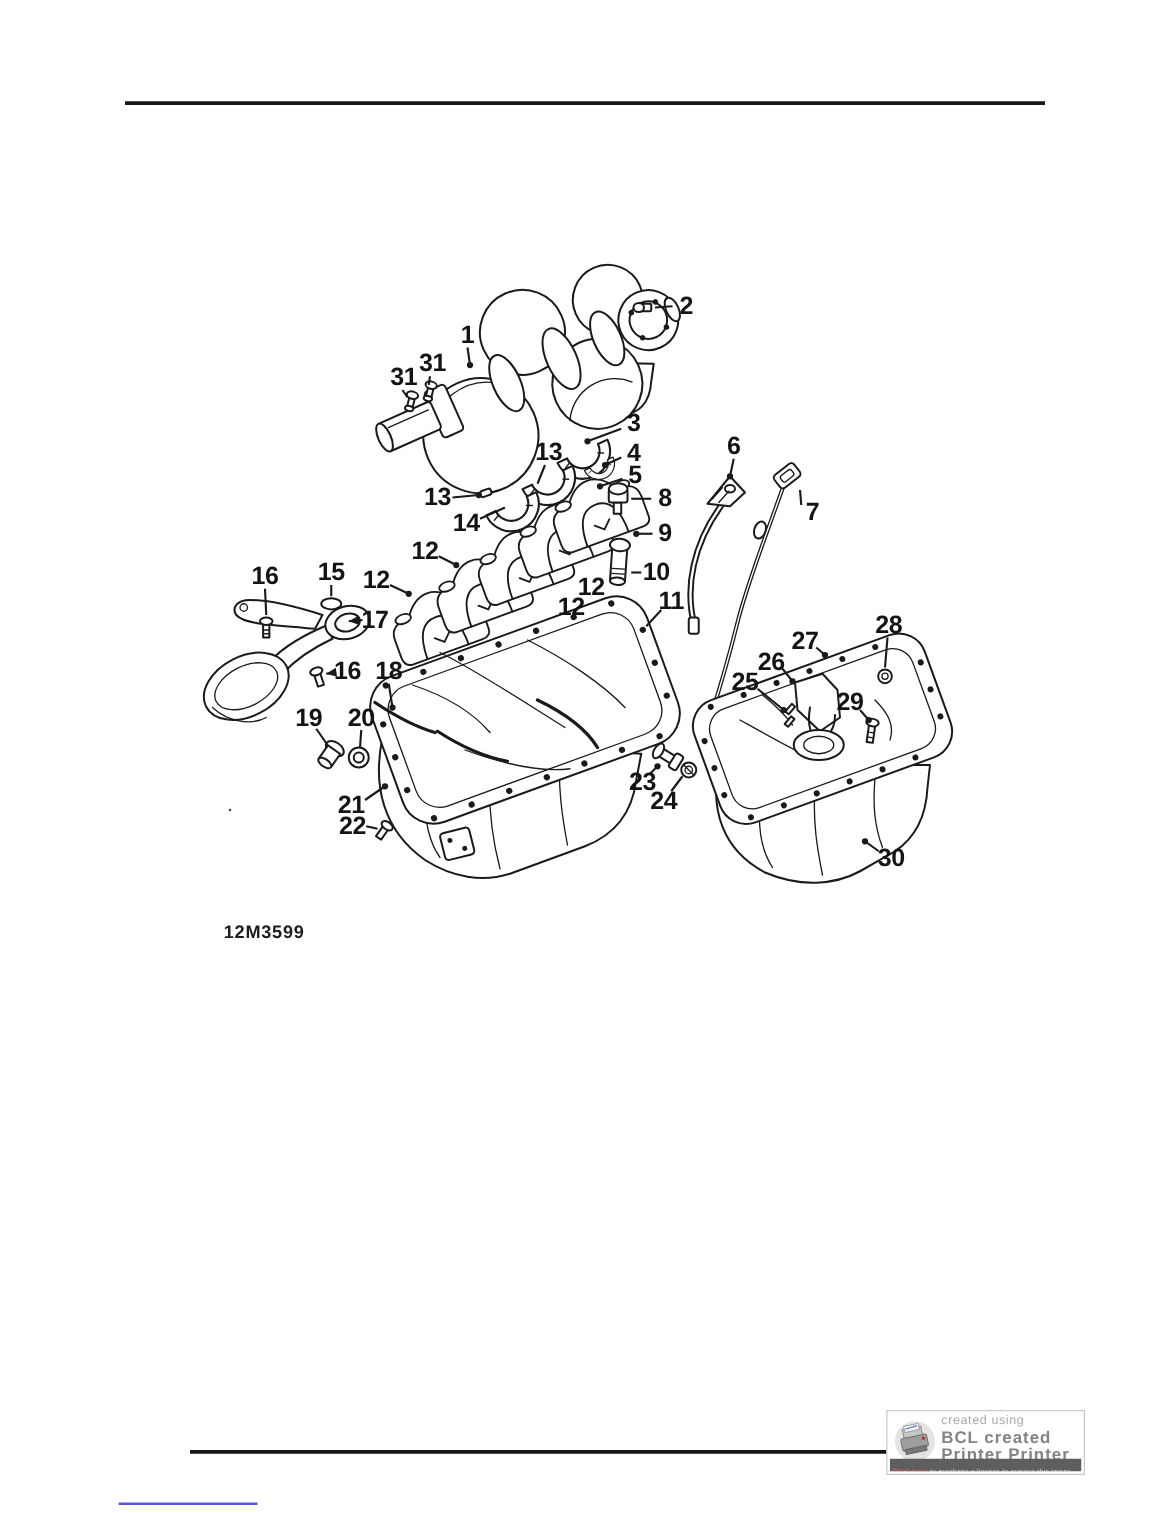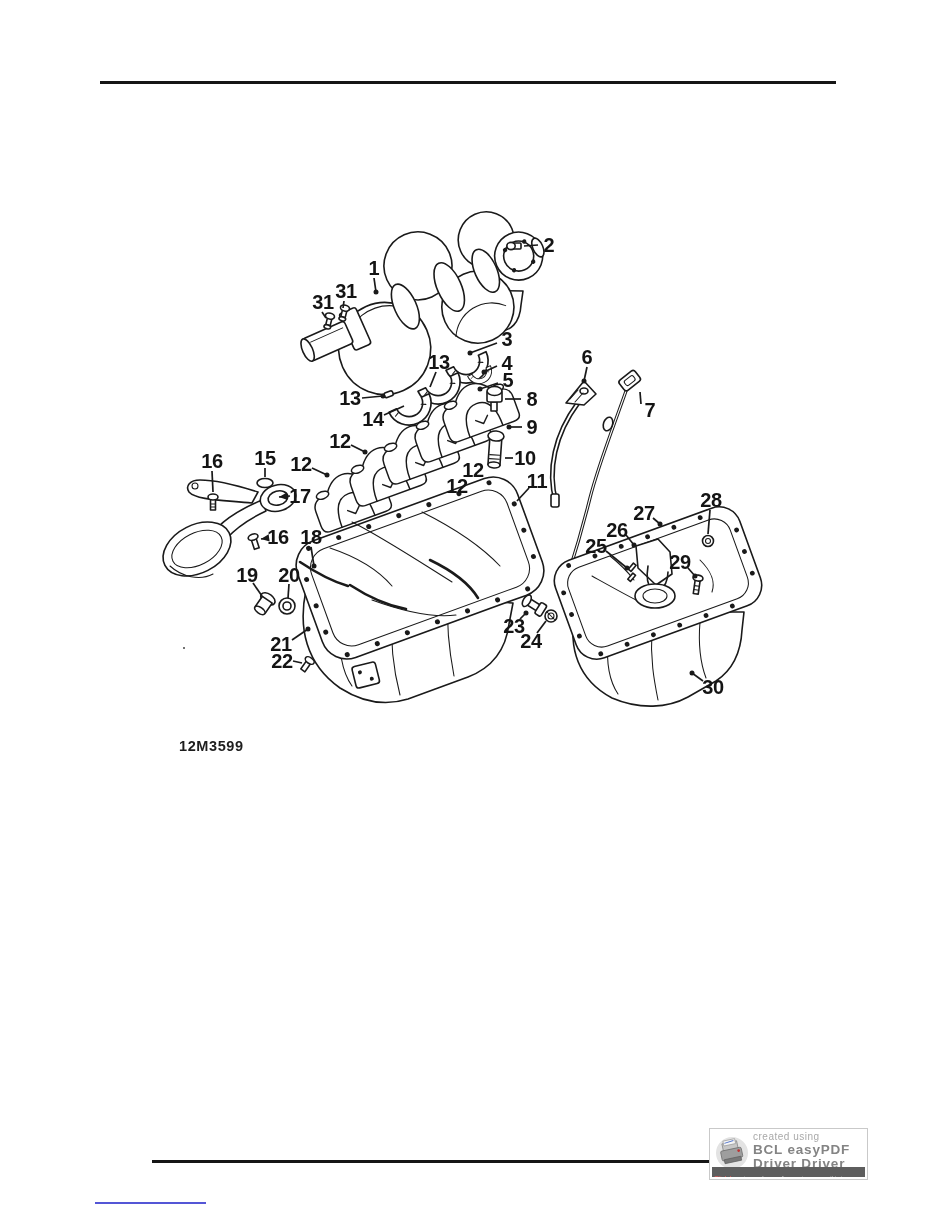--- a/index.html
+++ b/index.html
@@ -421,21 +421,21 @@
       <rect x="11" y="8" width="15" height="8" fill="#c7c7c7" stroke="#8a8a8a" stroke-width="0.8"></rect>
       <rect x="12.5" y="5.5" width="12" height="5" fill="#f5f5f5" stroke="#9a9a9a" stroke-width="0.7"></rect>
       <path d="M13.5,8 L23,7" stroke="#5577cc" stroke-width="1" fill="none"></path>
       <rect x="8" y="15" width="21" height="10" rx="1.5" fill="#9e9e9e" stroke="#707070" stroke-width="0.8"></rect>
       <rect x="10" y="24" width="17" height="4" fill="#787878" stroke="#606060" stroke-width="0.7"></rect>
       <circle cx="26" cy="18" r="1.4" fill="#c03232"></circle>
     </g>
   </svg>
   <div id="wm-text">
     <div class="wm-l1">created using</div>
-    <div class="wm-l2">BCL easyPDF</div>
-    <div class="wm-l3">Driver Driver</div>
+    <div class="wm-l2">BCL created</div>
+    <div class="wm-l3">Printer Printer</div>
   </div>
   <div id="wm-banner">
     <span id="wm-banner-inner"><span class="wm-click">Click here</span> <span>to purchase a license to remove this image</span></span>
   </div>
 </div>
 
 <div id="footer-link-underline"></div>
 
 </body></html>

